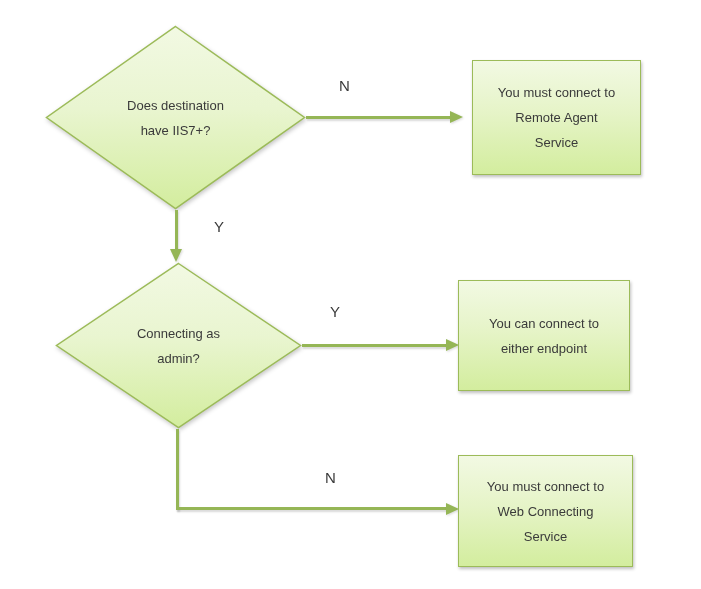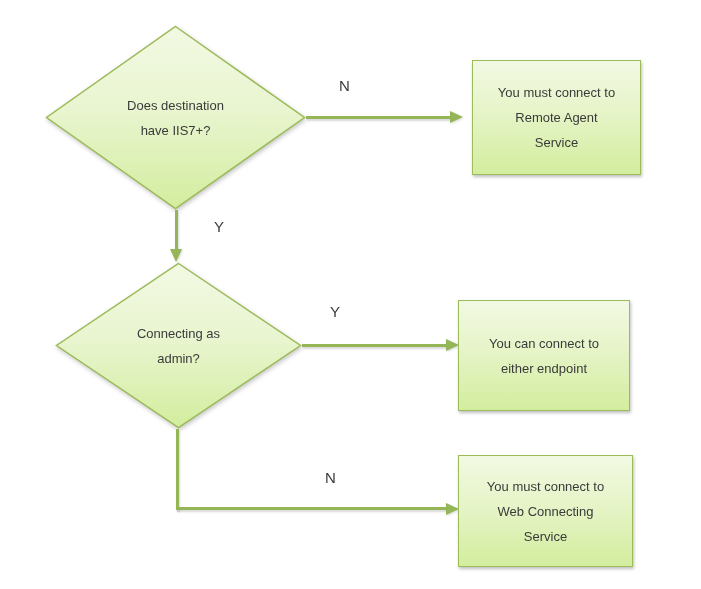--- a/index.html
+++ b/index.html
@@ -71,21 +71,21 @@
     line-height: 18px;
     color: var(--text);
   }
   
   #d1 { left: 45px;  top: 25px;  width: 261px; height: 185px; }
   #d1 .label { width: 100px; }
   #d2 { left: 55px;  top: 262px; width: 247px; height: 167px; }
   #d2 .label { width: 120px; }
   #b1 { left: 464px; top: 60px;  width: 169px; height: 115px; margin-left: 8px; }
   #b1 .label { width: 124px; }
-  #b2 { left: 458px; top: 300px; width: 172px; height: 111px; }
+  #b2 { left: 458px; top: 280px; width: 172px; height: 111px; }
   #b2 .label { width: 136px; }
   #b3 { left: 458px; top: 455px; width: 175px; height: 112px; }
   #b3 .label { width: 142px; }
 </style>
 </head>
 <body>
 
 <svg width="0" height="0" style="position:absolute" aria-hidden="true">
   <defs>
     <linearGradient id="gradGreen" x1="0" y1="0" x2="0" y2="1">

